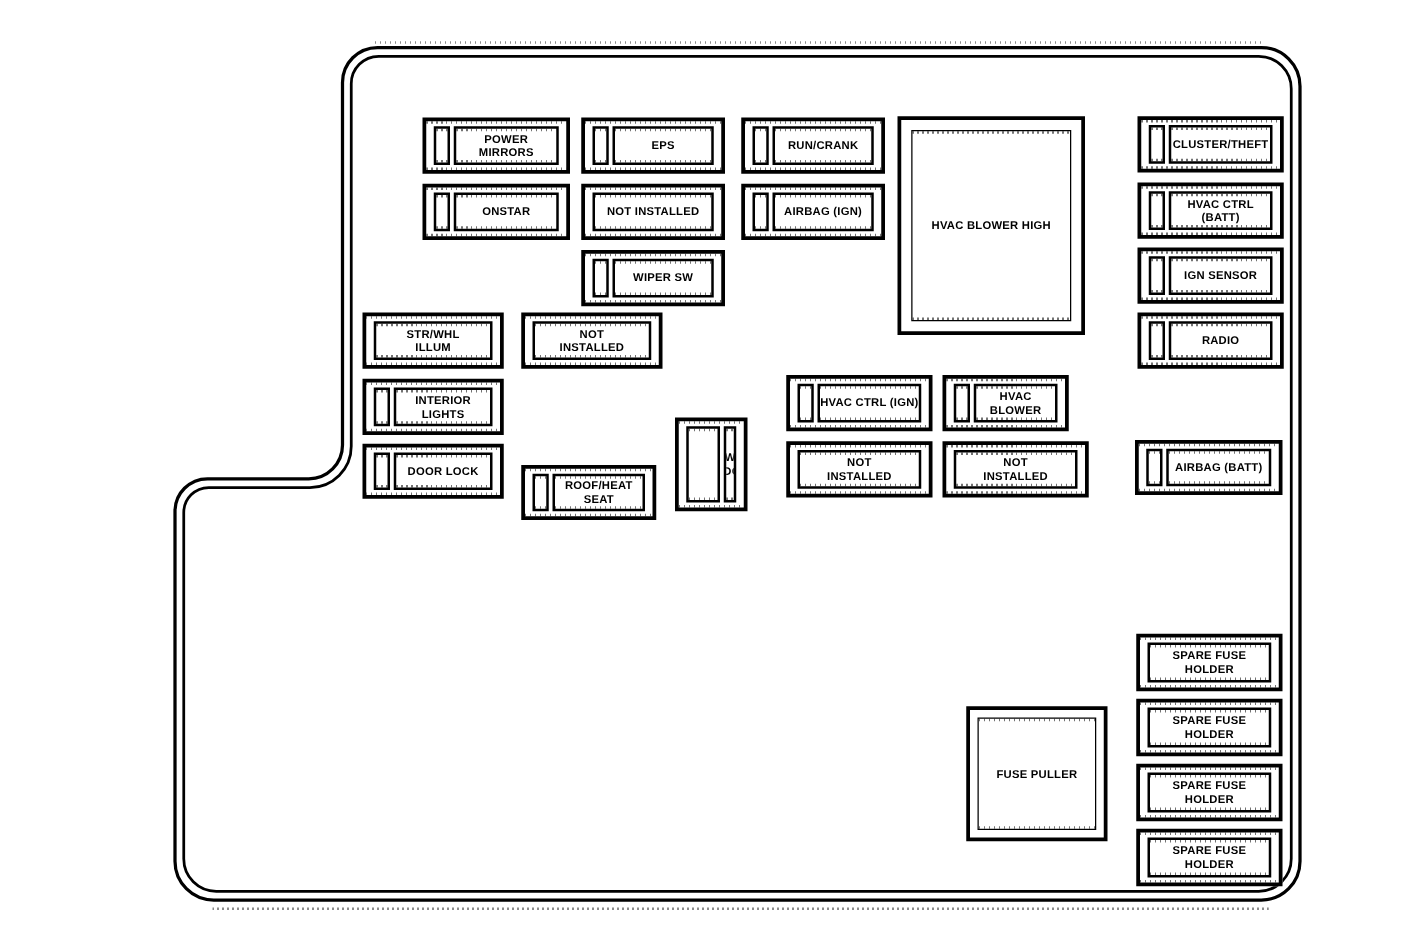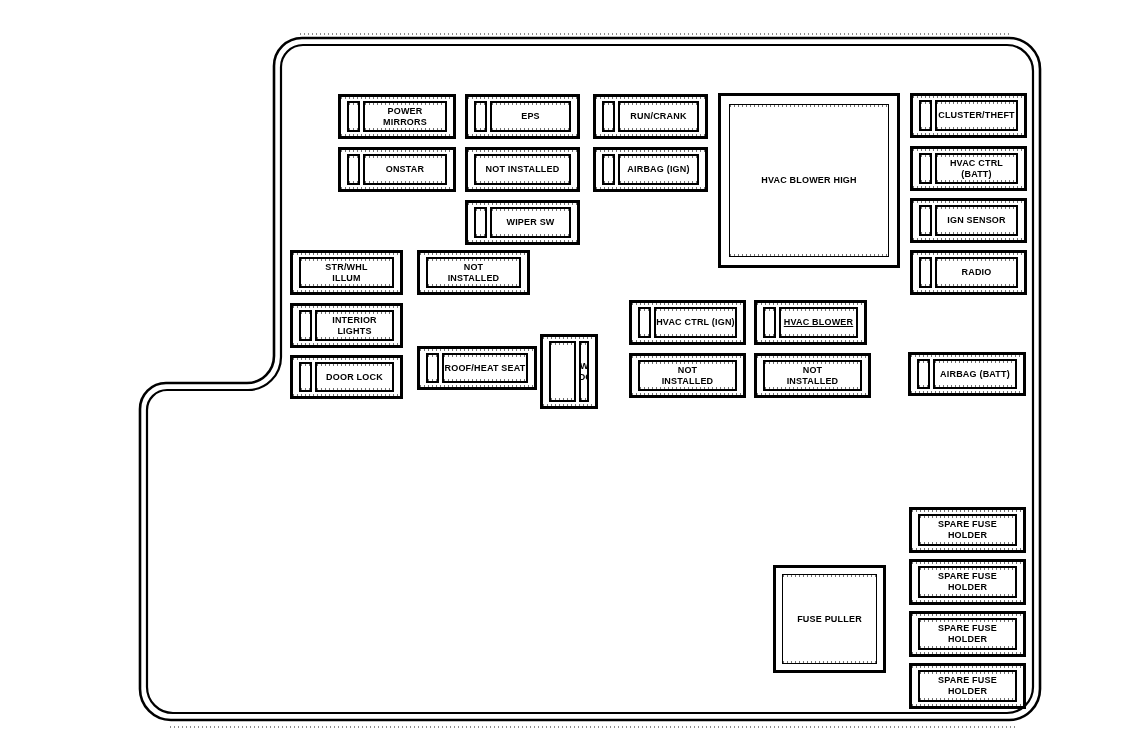--- a/index.html
+++ b/index.html
@@ -76,21 +76,21 @@
         <span class="label">EPS</span>
       </div>
   </div>
   <div class="fuse" style="left:593px; top:94px; width:115px; height:45px;">
     <div class="slot empty"></div>
     <div class="slot labelled">
         <span class="label">RUN/CRANK</span>
       </div>
   </div>
 
-  <div class="bigbox" style="left:718px; top:93px; width:182px; height:175px;">
+  <div class="bigbox" style="left:718px; top:93px; width:150px; height:175px;">
     <div class="big-inner" style="left:8px; top:8px; right:8px; bottom:8px;"></div>
     <div class="biglabel">
         <span class="label">HVAC BLOWER HIGH</span>
       </div>
   </div>
 
   <div class="fuse" style="left:910px; top:93px; width:117px; height:45px;">
     <div class="slot empty"></div>
     <div class="slot labelled">
         <span class="label">CLUSTER/THEFT</span>
@@ -165,34 +165,34 @@
         <span class="label">POWER
 WINDOWS</span>
       </div>
   </div>
   <div class="fuse" style="left:629px; top:300px; width:117px; height:45px;">
     <div class="slot empty"></div>
     <div class="slot labelled">
         <span class="label">HVAC CTRL (IGN)</span>
       </div>
   </div>
-  <div class="fuse" style="left:754px; top:300px; width:113px; height:45px;text-decoration:underline;">
+  <div class="fuse" style="left:754px; top:300px; width:101px; height:45px;">
     <div class="slot empty"></div>
     <div class="slot labelled">
         <span class="label">HVAC BLOWER</span>
       </div>
   </div>
 
   <div class="fuse" style="left:290px; top:355px; width:113px; height:44px;">
     <div class="slot empty"></div>
     <div class="slot labelled">
         <span class="label">DOOR LOCK</span>
       </div>
   </div>
-  <div class="fuse" style="left:417px; top:346px; width:120px; height:44px;">
+  <div class="fuse" style="left:417px; top:372px; width:108px; height:44px;">
     <div class="slot empty"></div>
     <div class="slot labelled">
         <span class="label">ROOF/HEAT SEAT</span>
       </div>
   </div>
   <div class="fuse" style="left:629px; top:353px; width:117px; height:45px;">
     <div class="slot labelled">
         <span class="label">NOT
 INSTALLED</span>
       </div>

